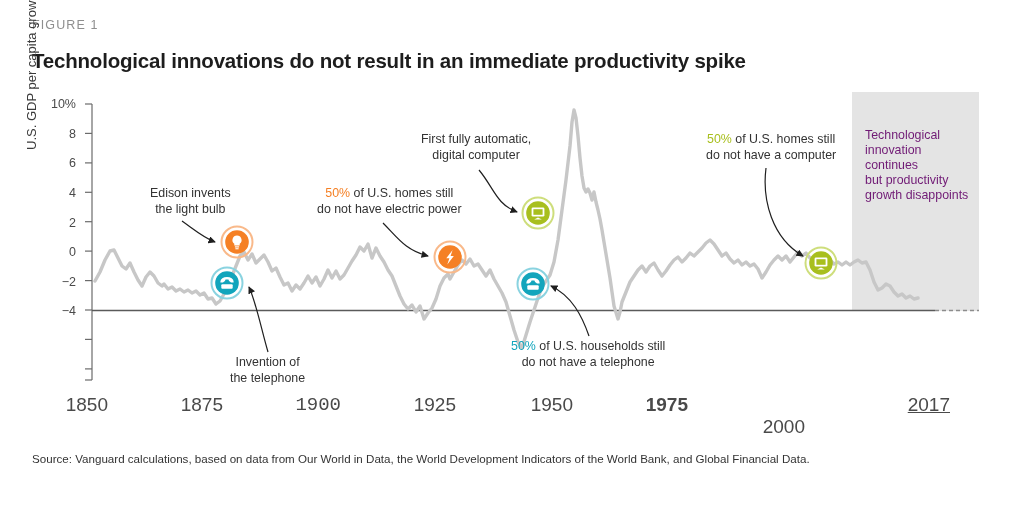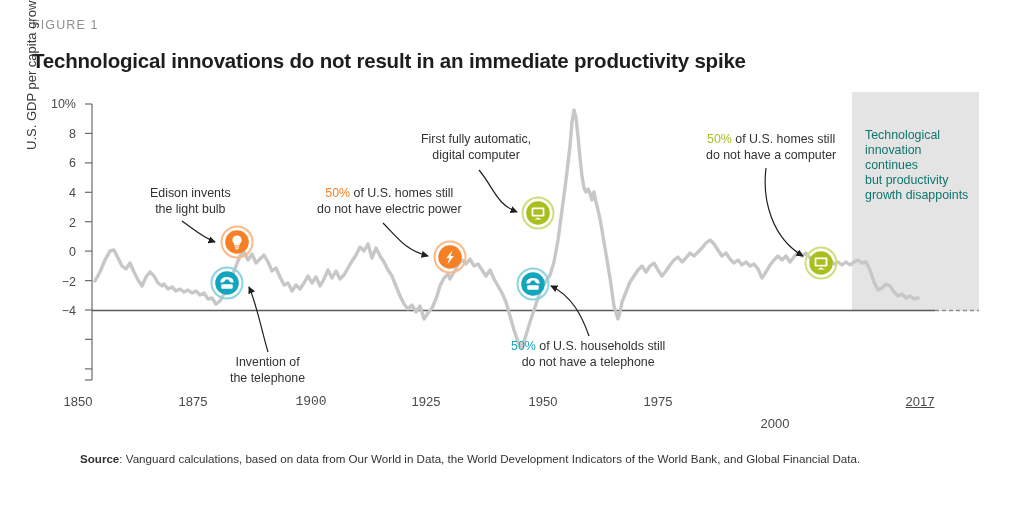--- a/index.html
+++ b/index.html
@@ -24,41 +24,41 @@
   .chart-area{position:absolute;left:0;top:80px;width:1024px;height:340px;}
   .chart-svg{position:absolute;left:0;top:0;}
 
   .ylabel{
     position:absolute;left:24px;top:150px;
     transform:rotate(-90deg);transform-origin:0 0;
     font-size:13px;color:#3a3a3a;white-space:nowrap;
   }
 
   .tick{position:absolute;font-size:12.5px;color:#4a4a4a;text-align:right;}
-  .xtick{position:absolute;font-size:13px;color:#4a4a4a;text-align:center;width:60px;}
+  .xtick{position:absolute;font-size:19px;color:#4a4a4a;text-align:right;width:60px;}
 
   .anno{
     position:absolute;font-size:12.4px;line-height:15.5px;color:#333333;
     white-space:nowrap;
   }
   .anno.center{text-align:center;}
   .anno .pct-orange{color:#F58025;}
   .anno .pct-teal{color:#12A5BC;}
   .anno .pct-green{color:#A8BF1E;}
 
   .shade-note{
-    position:absolute;font-size:12.4px;line-height:15px;color:#0f766e;
+    position:absolute;font-size:12.4px;line-height:15px;color:#701a75;
     white-space:nowrap;
   }
 
   .source{
     position:absolute;left:32px;top:452px;
     font-size:11.6px;color:#333333;white-space:nowrap;
   }
-  .source b{font-weight:bold;margin-left:48px;}
+  .source b{font-weight:normal;}
 </style>
 </head>
 <body>
 
 <div class="page">
 
   <div class="figure-kicker">FIGURE 1</div>
   <div class="figure-title">Technological innovations do not result in an immediate productivity spike</div>
 
   <div class="ylabel">U.S. GDP per capita growth</div>
@@ -70,21 +70,21 @@
   <div class="tick" style="left:30px;top:216px;width:46px;">2</div>
   <div class="tick" style="left:30px;top:245px;width:46px;">0</div>
   <div class="tick" style="left:30px;top:275px;width:46px;">−2</div>
   <div class="tick" style="left:30px;top:304px;width:46px;">−4</div>
 
   <div class="xtick" style="left:48px;top:394px;">1850</div>
   <div class="xtick" style="left:163px;top:394px;">1875</div>
   <div class="xtick" style="left:281px;top:394px;font-family:Liberation Mono, monospace;">1900</div>
   <div class="xtick" style="left:396px;top:394px;">1925</div>
   <div class="xtick" style="left:513px;top:394px;">1950</div>
-  <div class="xtick" style="left:628px;top:394px;">1975</div>
+  <div class="xtick" style="left:628px;top:394px;font-weight:bold;">1975</div>
   <div class="xtick" style="left:745px;top:416px;">2000</div>
   <div class="xtick" style="left:890px;top:394px;text-decoration:underline;">2017</div>
 
   <div class="chart-area">
     <svg class="chart-svg" width="1024" height="340" viewBox="0 0 1024 340">
 
       <rect x="852" y="12" width="127" height="219" fill="#e4e4e4"></rect>
 
       <path d="M92 24 L92 300" stroke="#6b6b6b" stroke-width="1.2" fill="none"></path>
       <g stroke="#6b6b6b" stroke-width="1.2">

